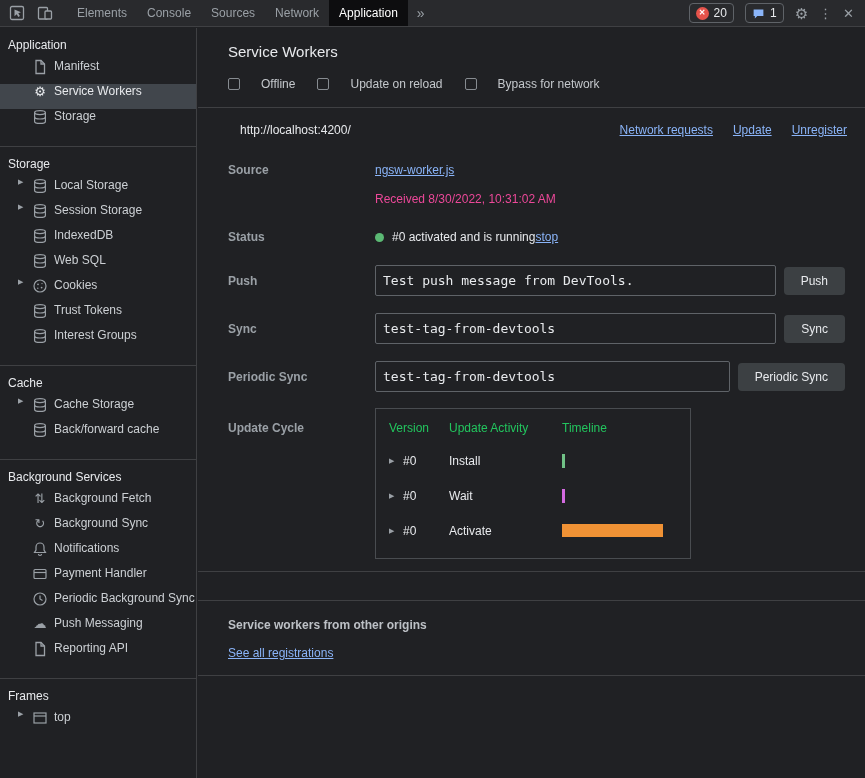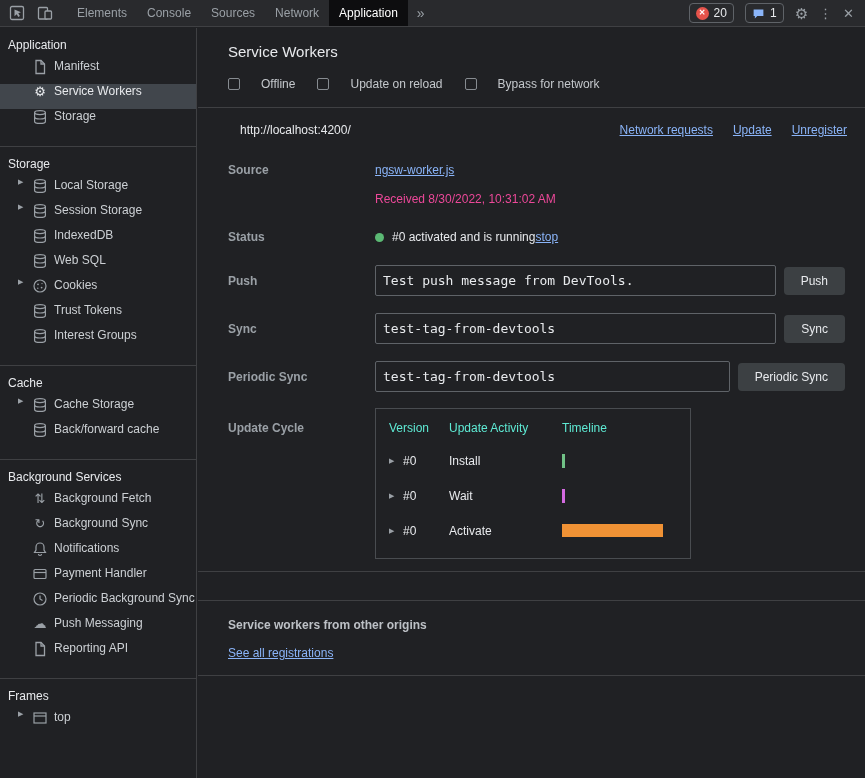--- a/index.html
+++ b/index.html
@@ -63,21 +63,21 @@
   .ti { flex:1; min-width:0; background:#202124; border:1px solid #5f6368; border-radius:2px; color:#e8eaed;
         font-family:"DejaVu Sans Mono", monospace; font-size:13px; padding:7px 7px; outline:none; }
   .btn { margin-left:8px; background:#3c4043; color:#e8eaed; border:none; border-radius:4px; padding:7px 17px;
          font-family:"Liberation Sans", sans-serif; font-size:12px; cursor:pointer; white-space:nowrap; flex:none; }
   .uc-table { width:316px; border:1px solid #494c50; padding:4px 13px 10px 13px; }
   .uc-row { display:flex; align-items:center; height:35px; }
   .uc-row.head { height:30px; }
   .uc-c1 { width:60px; display:flex; align-items:center; }
   .uc-c2 { width:113px; }
   .uc-c3 { flex:1; display:flex; align-items:center; }
-  .uc-h { color:#5eead4; }
+  .uc-h { color:#22c55e; }
   .uc-txt { color:#e8eaed; }
   .bar { display:block; }
   .gap-band { height:28px; }
   .other { padding:17px 18px 15px 30px; }
   .other-title { font-weight:bold; color:#bdc1c6; }
   .other-link-row { margin-top:14px; }
 </style>
 </head>
 <body>
 

